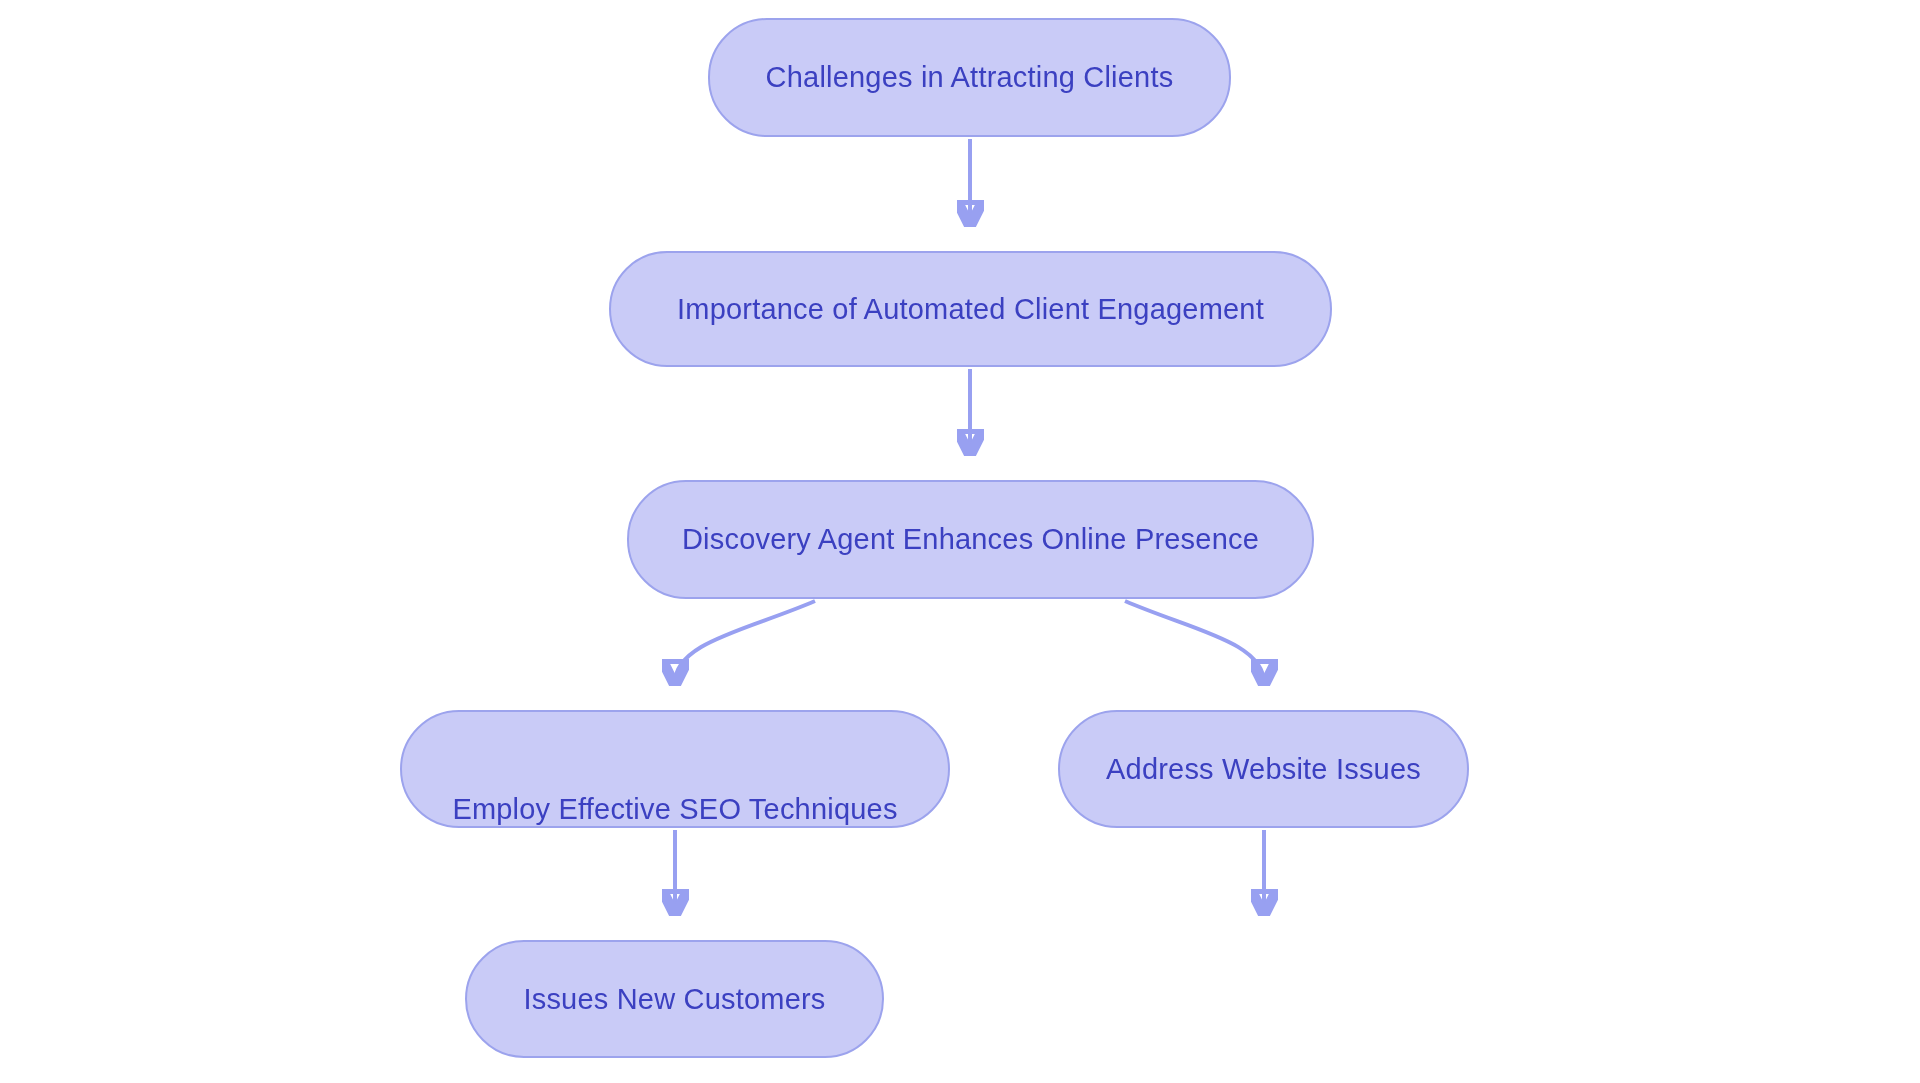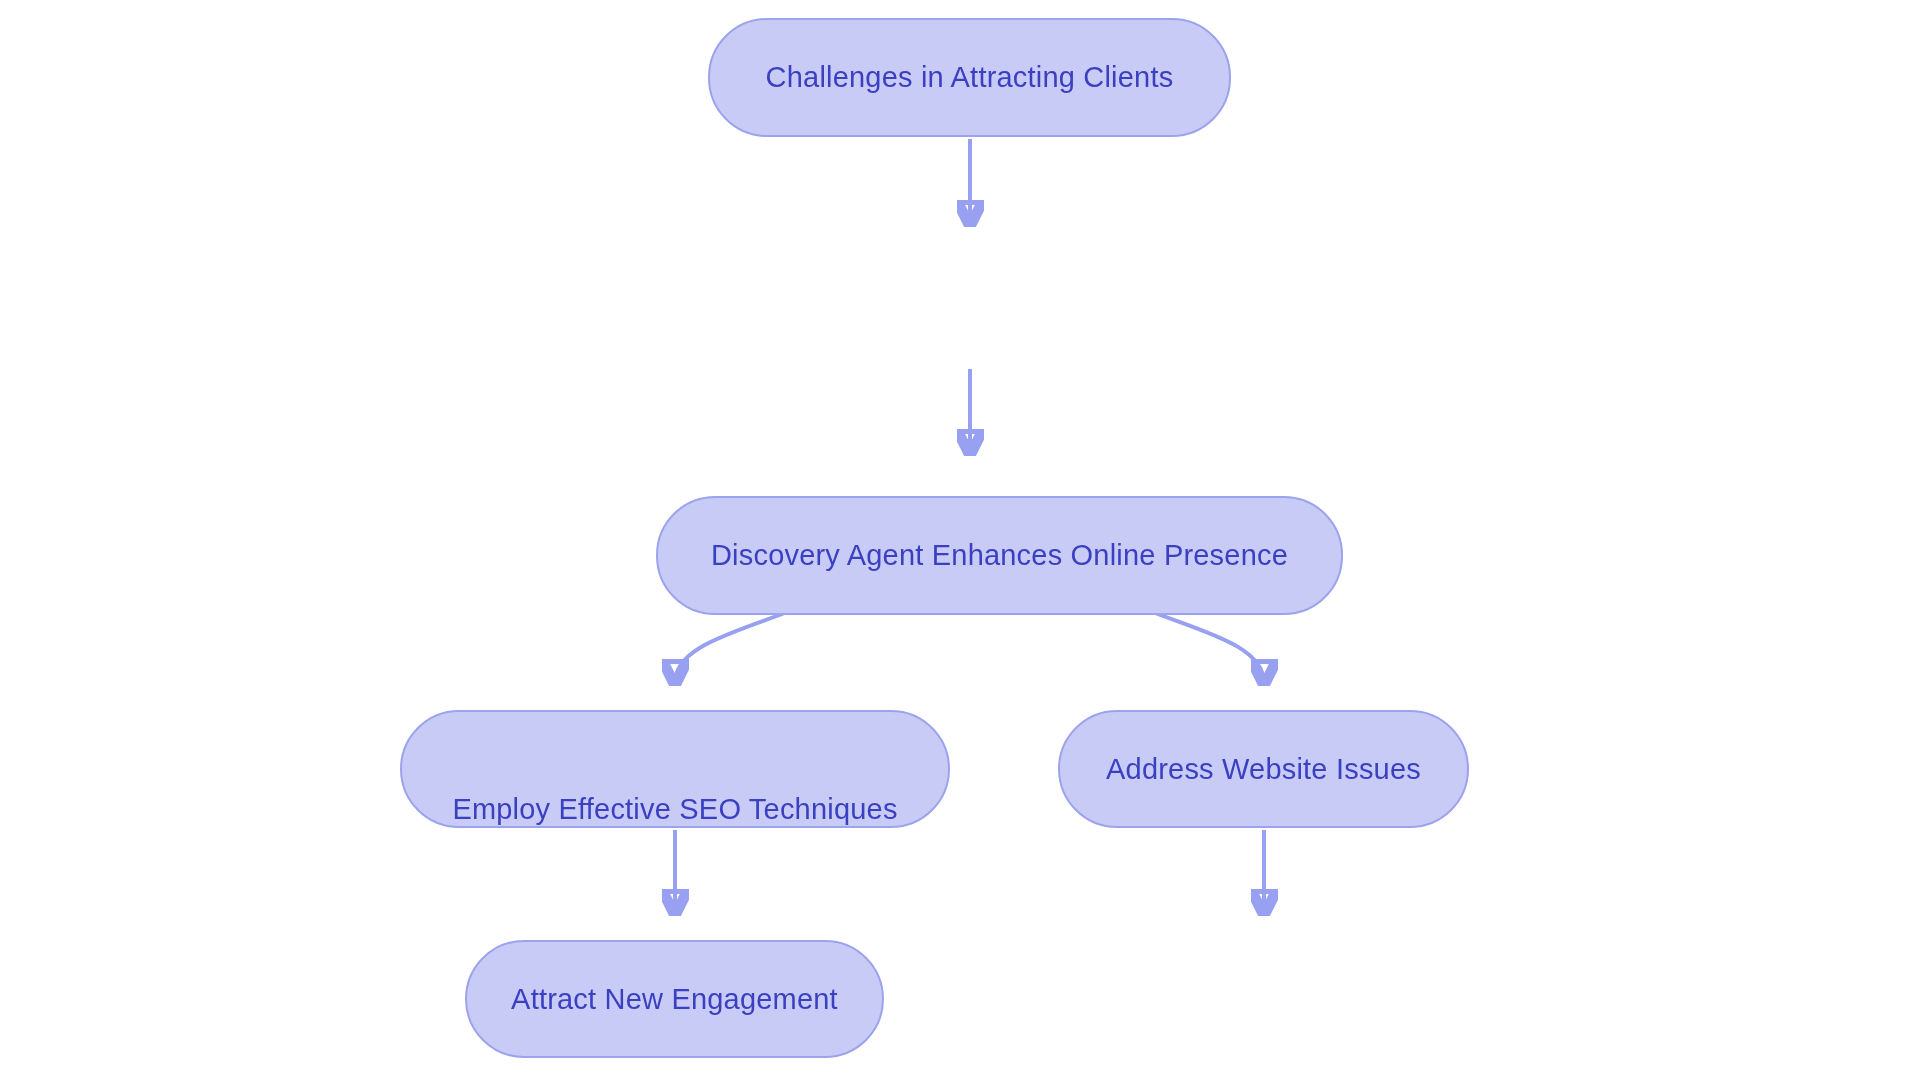--- a/index.html
+++ b/index.html
@@ -40,21 +40,21 @@
     color: var(--text, #3b40c1);
     font-size: 29px;
     font-weight: 400;
     letter-spacing: 0.2px;
     text-align: center;
     white-space: nowrap;
     cursor: default;
   }
   .n1 { left: 708px;  top: 18px;  width: 523px; height: 119px; }
   .n2 { left: 609px;  top: 251px; width: 723px; height: 116px; }
-  .n3 { left: 656px;  top: 480px; width: 687px; height: 119px; margin-top: 16px; }
+  .n3 { left: 627px;  top: 480px; width: 687px; height: 119px; }
   .n4 { left: 400px;  top: 710px; width: 550px; height: 118px; align-items: flex-end; }
   .n5 { left: 1058px; top: 710px; width: 411px; height: 118px; text-align: right; }
   .n6 { left: 465px;  top: 940px; width: 419px; height: 118px; }
   .n7 { left: 1011px; top: 940px; width: 507px; height: 118px; }
 </style>
 </head>
 <body>
 
 <div class="canvas" style="--bg: #ffffff; --node-fill: #c9cbf7; --node-border: #9ca3ed; --text: #3b40c1; --arrow: #98a0f1; --arrow-head: #8e96ee;">
 
@@ -68,26 +68,29 @@
     <path d="M 970 369 L 970 453" marker-end="url(#arrowhead)"></path>
     <path d="M 815 601 C 748 630 675 642 675 683" marker-end="url(#arrowhead)"></path>
     <path d="M 1125 601 C 1192 630 1264 642 1264 683" marker-end="url(#arrowhead)"></path>
     <path d="M 675 830 L 675 913" marker-end="url(#arrowhead)"></path>
     <path d="M 1264 830 L 1264 913" marker-end="url(#arrowhead)"></path>
   </svg>
 
   <div class="node n1">
     <span>Challenges in Attracting Clients</span>
   </div>
+  <div class="node n2">
+    <span>Importance of Automated Client Engagement</span>
+  </div>
   <div class="node n3">
     <span>Discovery Agent Enhances Online Presence</span>
   </div>
   <div class="node n4">
     <span>Employ Effective SEO Techniques</span>
   </div>
   <div class="node n5">
     <span>Address Website Issues</span>
   </div>
   <div class="node n6">
-    <span>Attract New Engagement</span>
+    <span>Issues New Customers</span>
   </div>
 
 </div>
 
 </body></html>

